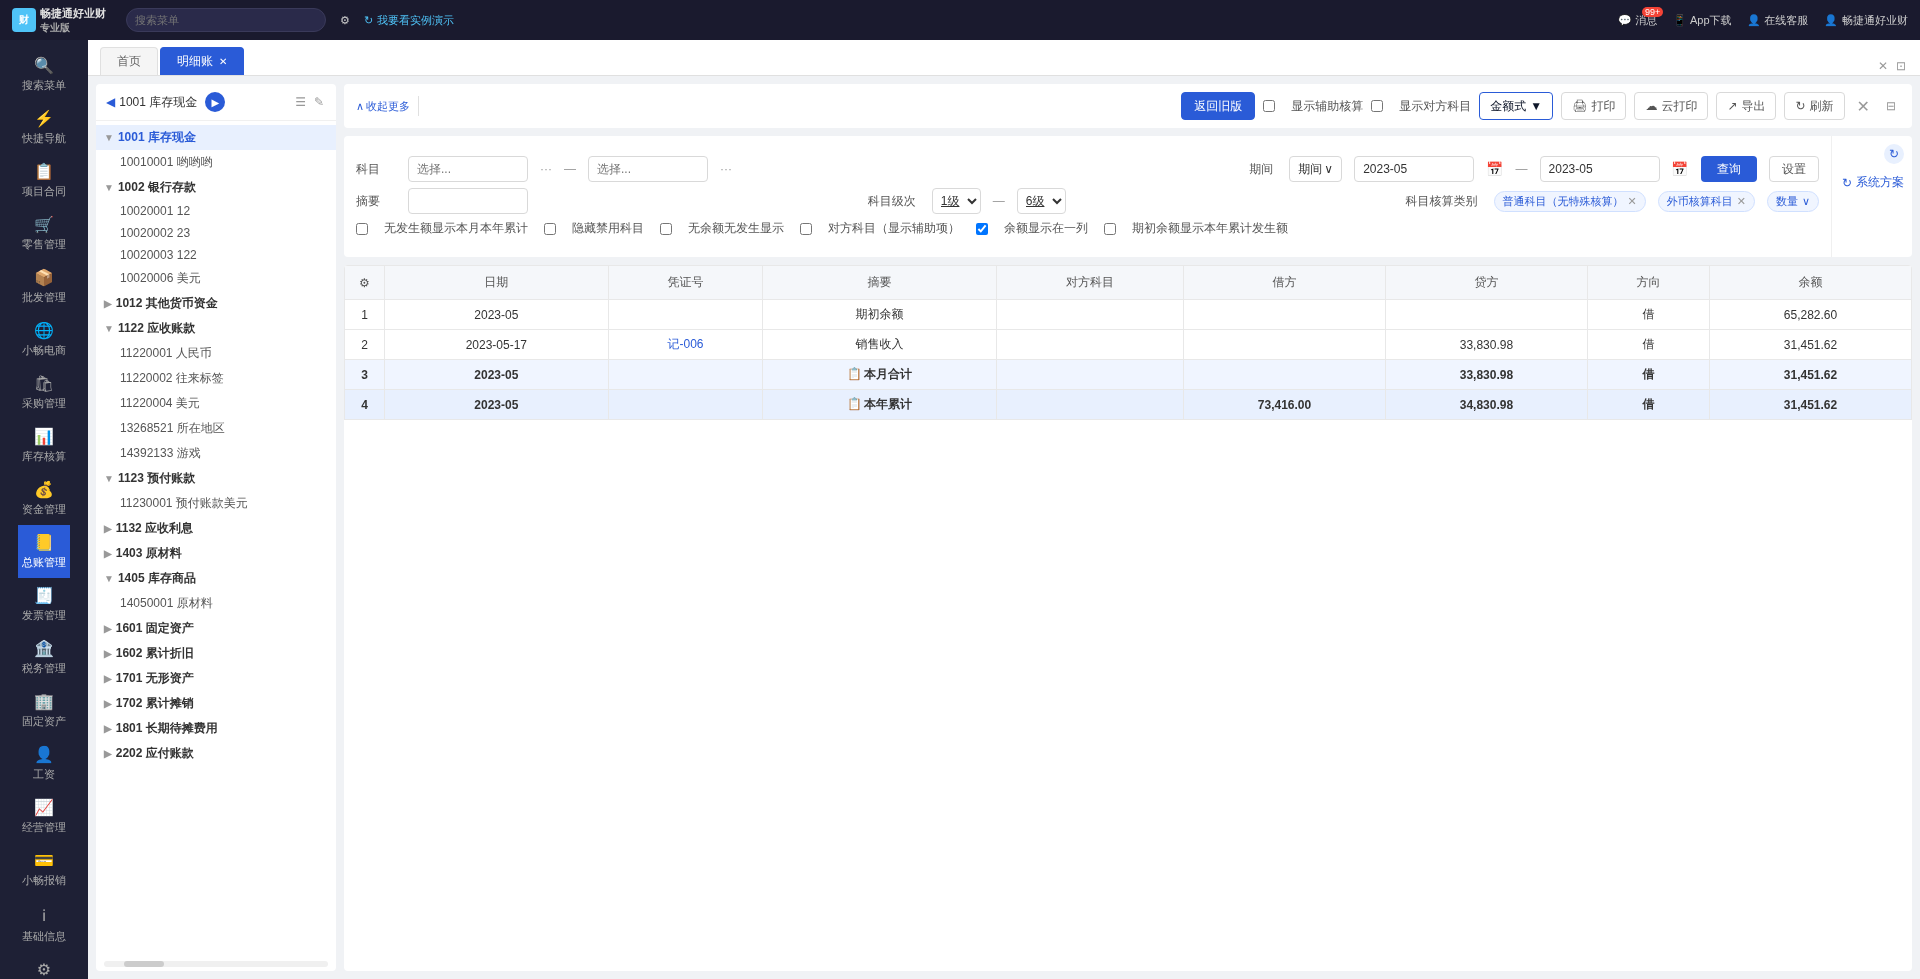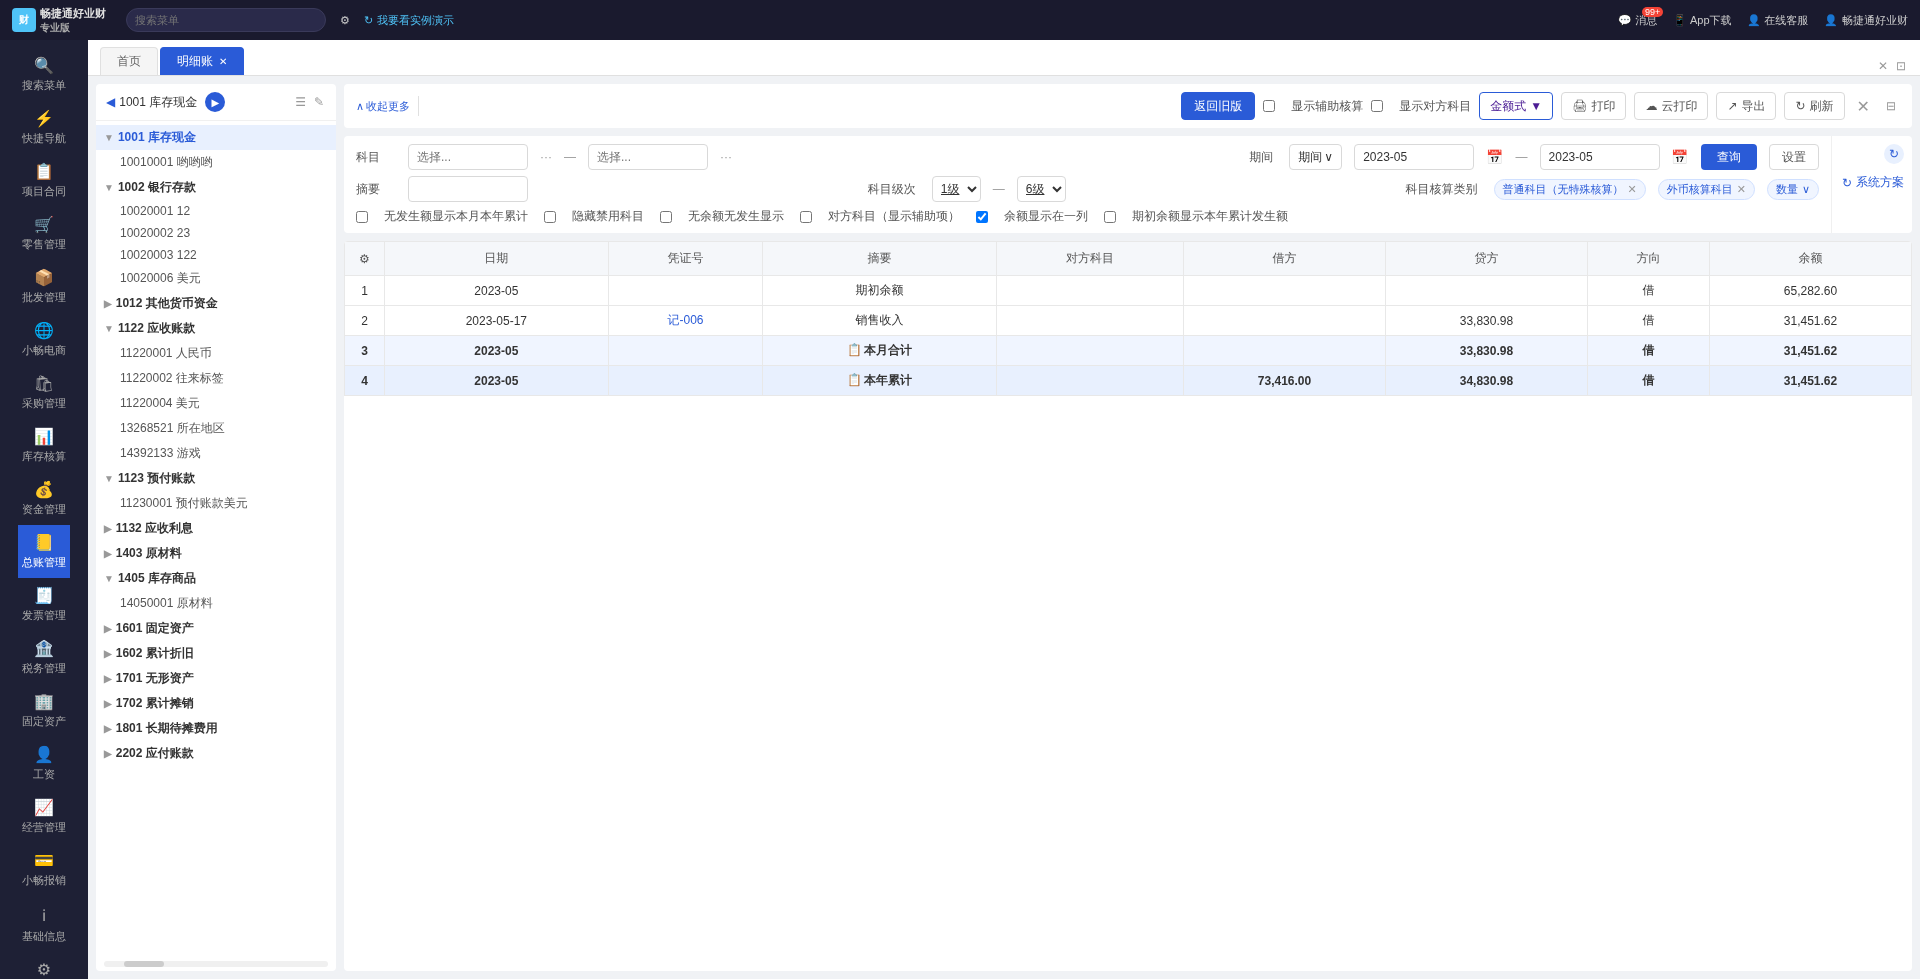--- a/index.html
+++ b/index.html
@@ -61,40 +61,40 @@
     
     .right-panel { flex: 1; display: flex; flex-direction: column; gap: 8px; overflow: hidden; }
 
     
     .toolbar { background: #fff; border-radius: 4px; padding: 8px 12px; display: flex; align-items: center; gap: 8px; flex-shrink: 0; }
     .breadcrumb-btn { height: 28px; padding: 0 12px; background: #f5f5f5; border: 1px solid #d9d9d9; border-radius: 4px; cursor: pointer; font-size: 12px; color: #333; display: flex; align-items: center; gap: 4px; }
     .breadcrumb-btn.blue { background: #2a5bd7; color: #fff; border-color: #2a5bd7; }
     .toolbar-spacer { flex: 1; }
     .checkbox-label { display: flex; align-items: center; gap: 16px; font-size: 12px; color: #555; cursor: pointer; }
     .checkbox-label input { width: 12px; height: 12px; }
-    .dropdown-btn { height: 28px; padding: 0 10px; background: #fff; border: 1px solid #2a5bd7; border-radius: 4px; cursor: pointer; font-size: 12px; color: #4c1d95; display: flex; align-items: center; gap: 4px; }
+    .dropdown-btn { height: 28px; padding: 0 10px; background: #fff; border: 1px solid #2a5bd7; border-radius: 4px; cursor: pointer; font-size: 12px; color: #0f172a; display: flex; align-items: center; gap: 4px; }
     .action-btn { height: 28px; padding: 0 10px; background: #fff; border: 1px solid #d9d9d9; border-radius: 4px; cursor: pointer; font-size: 12px; color: #555; display: flex; align-items: center; gap: 4px; }
     .toolbar-close { background: none; border: none; cursor: pointer; font-size: 16px; color: #999; padding: 0 4px; }
     .filter-row { display: flex; align-items: center; gap: 12px; margin-bottom: 6px; }
     .filter-row:last-child { margin-bottom: 0; }
     .filter-label { font-size: 12px; color: #555; width: 40px; flex-shrink: 0; }
     .filter-input { height: 26px; border: 1px solid #d9d9d9; border-radius: 4px; padding: 0 8px; font-size: 12px; color: #333; min-width: 120px; outline: none; }
     .filter-select { height: 26px; border: 1px solid #d9d9d9; border-radius: 4px; padding: 0 4px; font-size: 12px; color: #333; background: #fff; text-decoration: underline; }
     .filter-dash { color: #999; }
     .filter-tag { background: #f0f5ff; border: 1px solid #d0e0ff; border-radius: 12px; padding: 2px 8px; font-size: 11px; color: #2a5bd7; display: flex; align-items: center; gap: 4px; cursor: pointer; }
     .filter-tag-close { cursor: pointer; color: #999; }
     .filter-checkbox-row { display: flex; gap: 16px; align-items: center; }
 
     
     .query-btn { height: 26px; padding: 0 16px; background: #2a5bd7; color: #fff; border: none; border-radius: 4px; cursor: pointer; font-size: 12px; }
     .settings-btn { height: 26px; padding: 0 12px; background: #fff; border: 1px solid #d9d9d9; border-radius: 4px; cursor: pointer; font-size: 12px; color: #555; }
 
     
     .filter-section { background: #fff; border-radius: 4px; display: flex; flex-shrink: 0; }
-    .filter-left { flex: 1; padding: 8px 12px; border-right: 1px solid #f0f0f0; }
+    .filter-left { flex: 1; padding: 20px 12px; border-right: 1px solid #f0f0f0; }
     .filter-right { width: 80px; display: flex; flex-direction: column; padding: 8px; gap: 6px; align-items: flex-end; }
     .expand-btn { background: none; border: none; cursor: pointer; font-size: 11px; color: #2a5bd7; display: flex; align-items: center; gap: 2px; }
     .refresh-circle { width: 20px; height: 20px; border-radius: 50%; background: #e8f0fe; display: flex; align-items: center; justify-content: center; cursor: pointer; font-size: 12px; color: #2a5bd7; }
     .scheme-btn { display: flex; align-items: center; gap: 4px; font-size: 12px; color: #2a5bd7; cursor: pointer; padding: 4px 0; }
 
     
     .data-table-container { background: #fff; border-radius: 4px; flex: 1; overflow: hidden; display: flex; flex-direction: column; }
     .data-table { width: 100%; border-collapse: collapse; }
     .data-table th { background: #f5f7fa; border: 1px solid #e8e8e8; padding: 8px 10px; font-size: 12px; color: #555; font-weight: normal; text-align: center; }
     .data-table th:first-child { width: 40px; }

